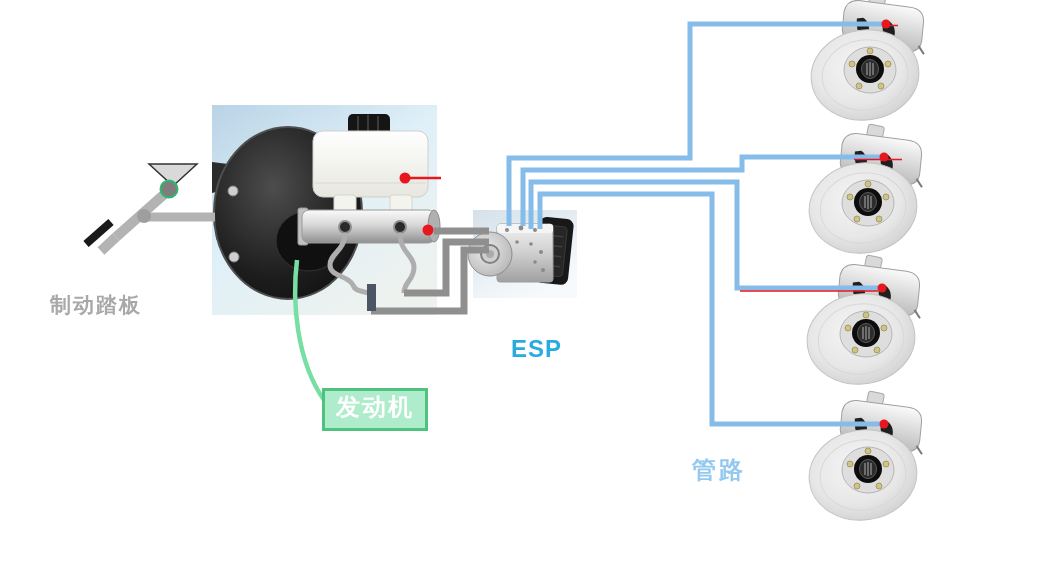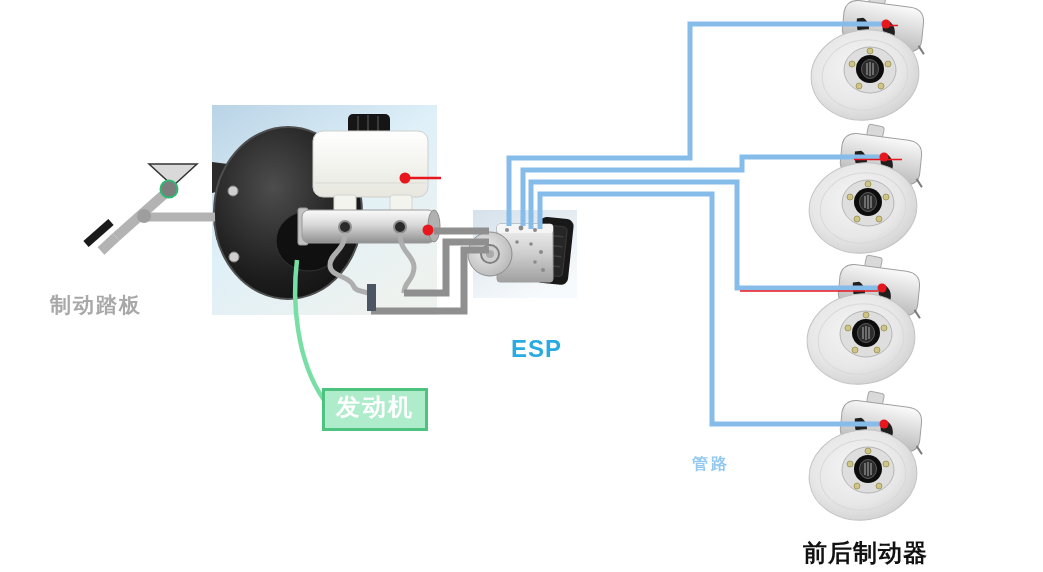--- a/index.html
+++ b/index.html
@@ -18,21 +18,21 @@
   .engine-box{
     position:absolute;left:322px;top:388px;width:100px;height:37px;
     background:var(--engine-box-fill);
     border:3px solid var(--engine-box-border);
     display:flex;align-items:flex-start;justify-content:center;
     font-weight:bold;font-size:24px;color:var(--engine-text);
     letter-spacing:2px;
     font-family:Liberation Serif, serif;
   }
   .lbl-vacuum{left:323px;top:439px;width:103px;text-align:center;font-size:21px;color:var(--label-blue);}
-  .lbl-pipelines{left:692px;top:454px;font-size:16px;letter-spacing:3px;color:var(--pipeline-label-blue);}
+  .lbl-pipelines{left:692px;top:454px;font-size:24px;letter-spacing:3px;color:var(--pipeline-label-blue);}
   .lbl-frontrear{left:803px;top:537px;font-size:24px;letter-spacing:1px;color:var(--text-black);}
 </style>
 </head>
 <body>
 
 <div id="canvas" style="--label-blue: #29abe2; --label-gray: #a8a8a8; --pipeline-label-blue: #93c9f0; --pipe-blue: #85bce9; --pipe-gray: #8f8f8f; --pipe-dark-stub: #4b5563; --engine-box-fill: #aeeccb; --engine-box-border: #4ec27f; --engine-text: #ffffff; --curve-green: #77dfa4; --marker-red: #e8161d; --text-black: #111111;">
 
   <svg id="diagram-svg" width="1043" height="572" viewBox="0 0 1043 572">
     <defs>
       <linearGradient id="boosterBg" x1="0" y1="0" x2="0.7" y2="1">
@@ -227,14 +227,13 @@
       <circle cx="169" cy="189" r="8.5" fill="#7d7d7d" stroke="#2eb872" stroke-width="2"></circle>
     </g>
   </svg>
 
   <div class="lbl lbl-pedal">制动踏板</div>
   <div class="lbl lbl-esp">ESP</div>
   <div class="engine-box">
     <span>发动机</span>
   </div>
   <div class="lbl lbl-pipelines">管路</div>
-  <div class="lbl lbl-frontrear">前后制动器</div>
 </div>
 
 </body></html>

